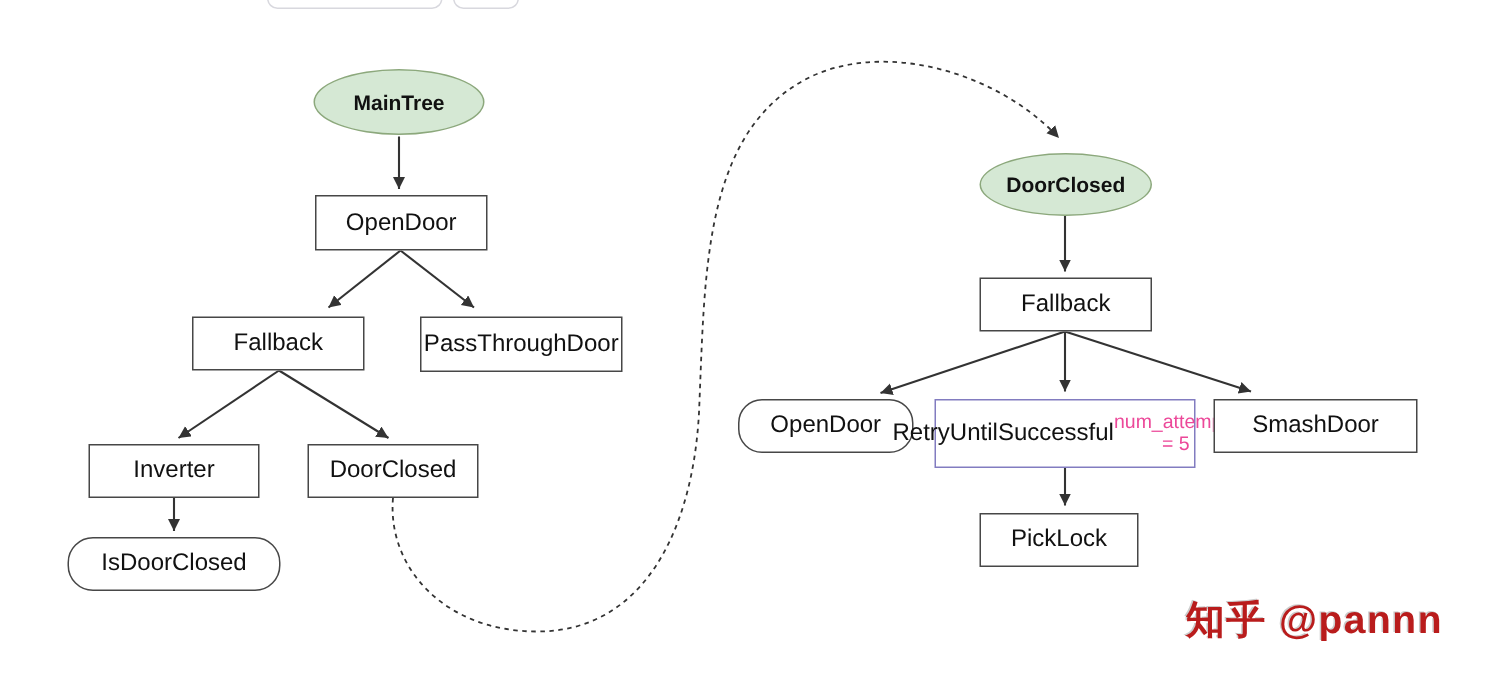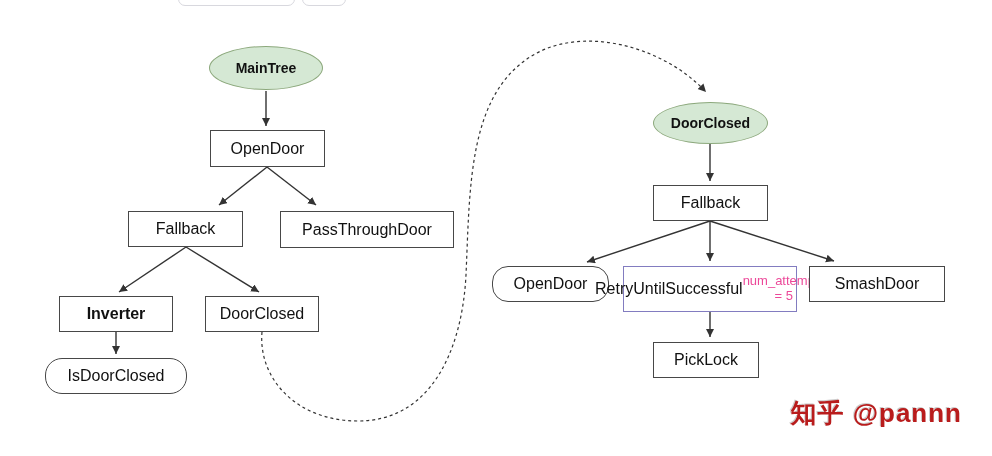--- a/index.html
+++ b/index.html
@@ -75,25 +75,25 @@
   </div>
 
   <div class="node" style="left:210px;top:130px;width:115px;height:37px;">
     <span>OpenDoor</span>
   </div>
 
   <div class="node" style="left:128px;top:211px;width:115px;height:36px;">
     <span>Fallback</span>
   </div>
 
-  <div class="node" style="left:280px;top:211px;width:174px;height:37px;">
+  <div class="node" style="left:280px;top:211px;width:135px;height:37px;">
     <span>PassThroughDoor</span>
   </div>
 
-  <div class="node" style="left:59px;top:296px;width:114px;height:36px;font-weight:bold;">
+  <div class="node" style="left:59px;top:296px;width:114px;height:36px;">
     <span>Inverter</span>
   </div>
 
   <div class="node" style="left:205px;top:296px;width:114px;height:36px;">
     <span>DoorClosed</span>
   </div>
 
   <div class="node leaf-rounded" style="left:45px;top:358px;width:142px;height:36px;justify-content:center;">
     <span>IsDoorClosed</span>
   </div>

